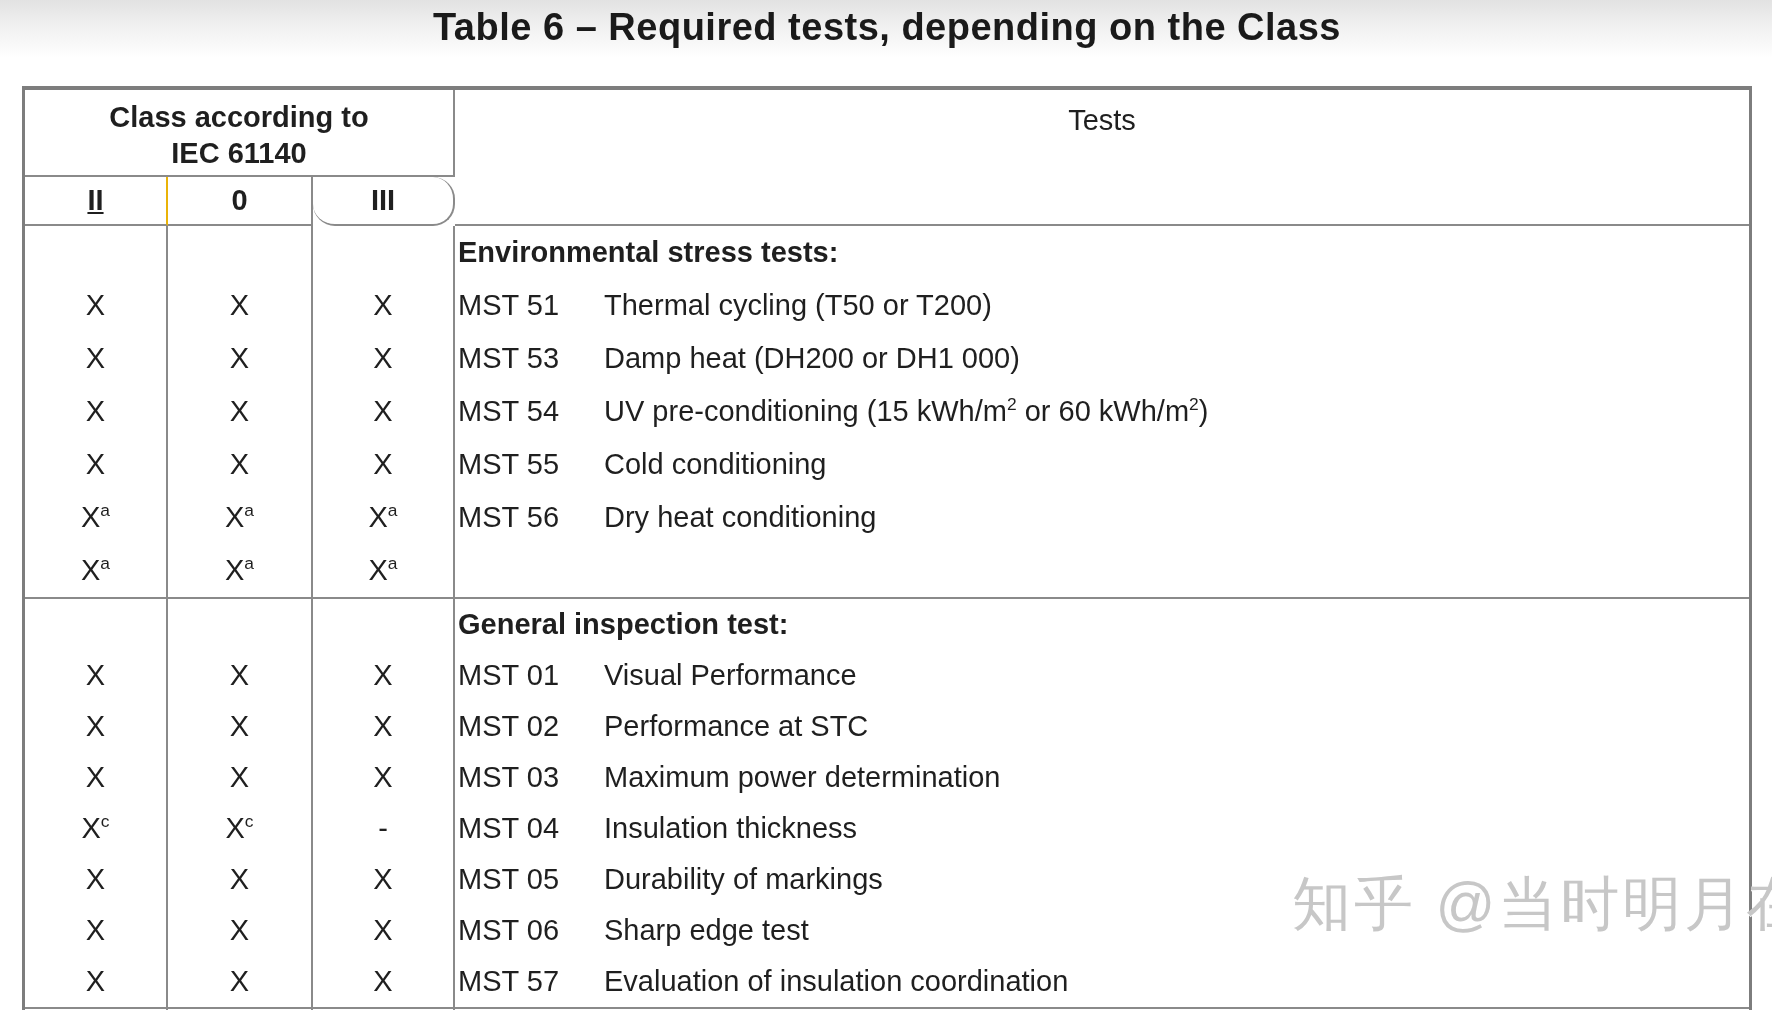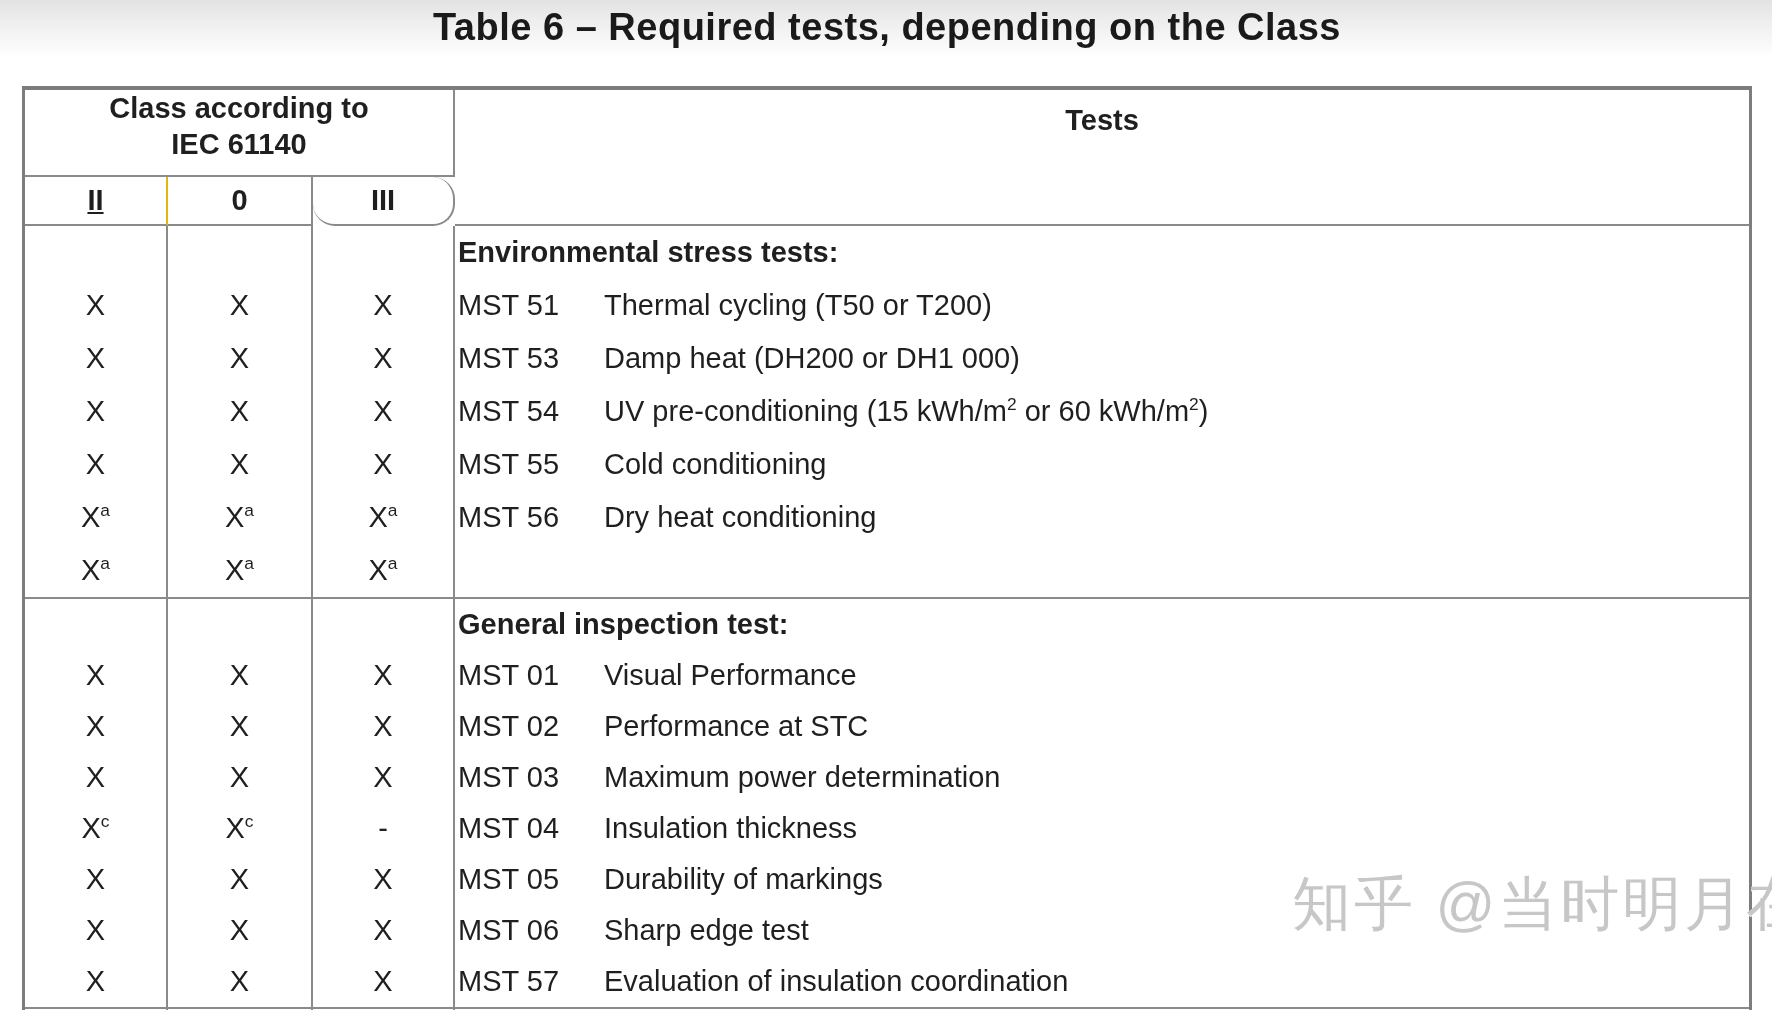--- a/index.html
+++ b/index.html
@@ -26,26 +26,26 @@
   }
   .hdr{
     display:grid;
     grid-template-columns:143px 145px 142px 1fr;
     grid-template-rows:87px 49px;
   }
   .hdr .class-hdr{
     grid-column:1/4;grid-row:1;
     border-right:2px solid #8a8a8a;border-bottom:2px solid #8a8a8a;
     text-align:center;font-weight:bold;font-size:29px;line-height:36px;
-    box-sizing:border-box;
+    padding-top:9px;box-sizing:border-box;
   }
   .hdr .tests-hdr{
     grid-column:4;grid-row:1/3;
     border-bottom:2px solid #8a8a8a;
-    text-align:center;font-weight:bold;font-size:29px;
+    text-align:center;font-weight:normal;font-size:29px;
     padding-top:14px;box-sizing:border-box;
   }
   .hdr .sub{
     grid-row:2;text-align:center;font-weight:bold;font-size:29px;line-height:47px;
     border-bottom:2px solid #8a8a8a;box-sizing:border-box;
   }
   .hdr .sub.c1{grid-column:1;border-right:2px solid #eab308;text-decoration:underline;}
   .hdr .sub.c2{grid-column:2;border-right:2px solid #8a8a8a;}
   .hdr .sub.c3{grid-column:3;border-right:2px solid #8a8a8a;border-radius:22px;}
   .section{

